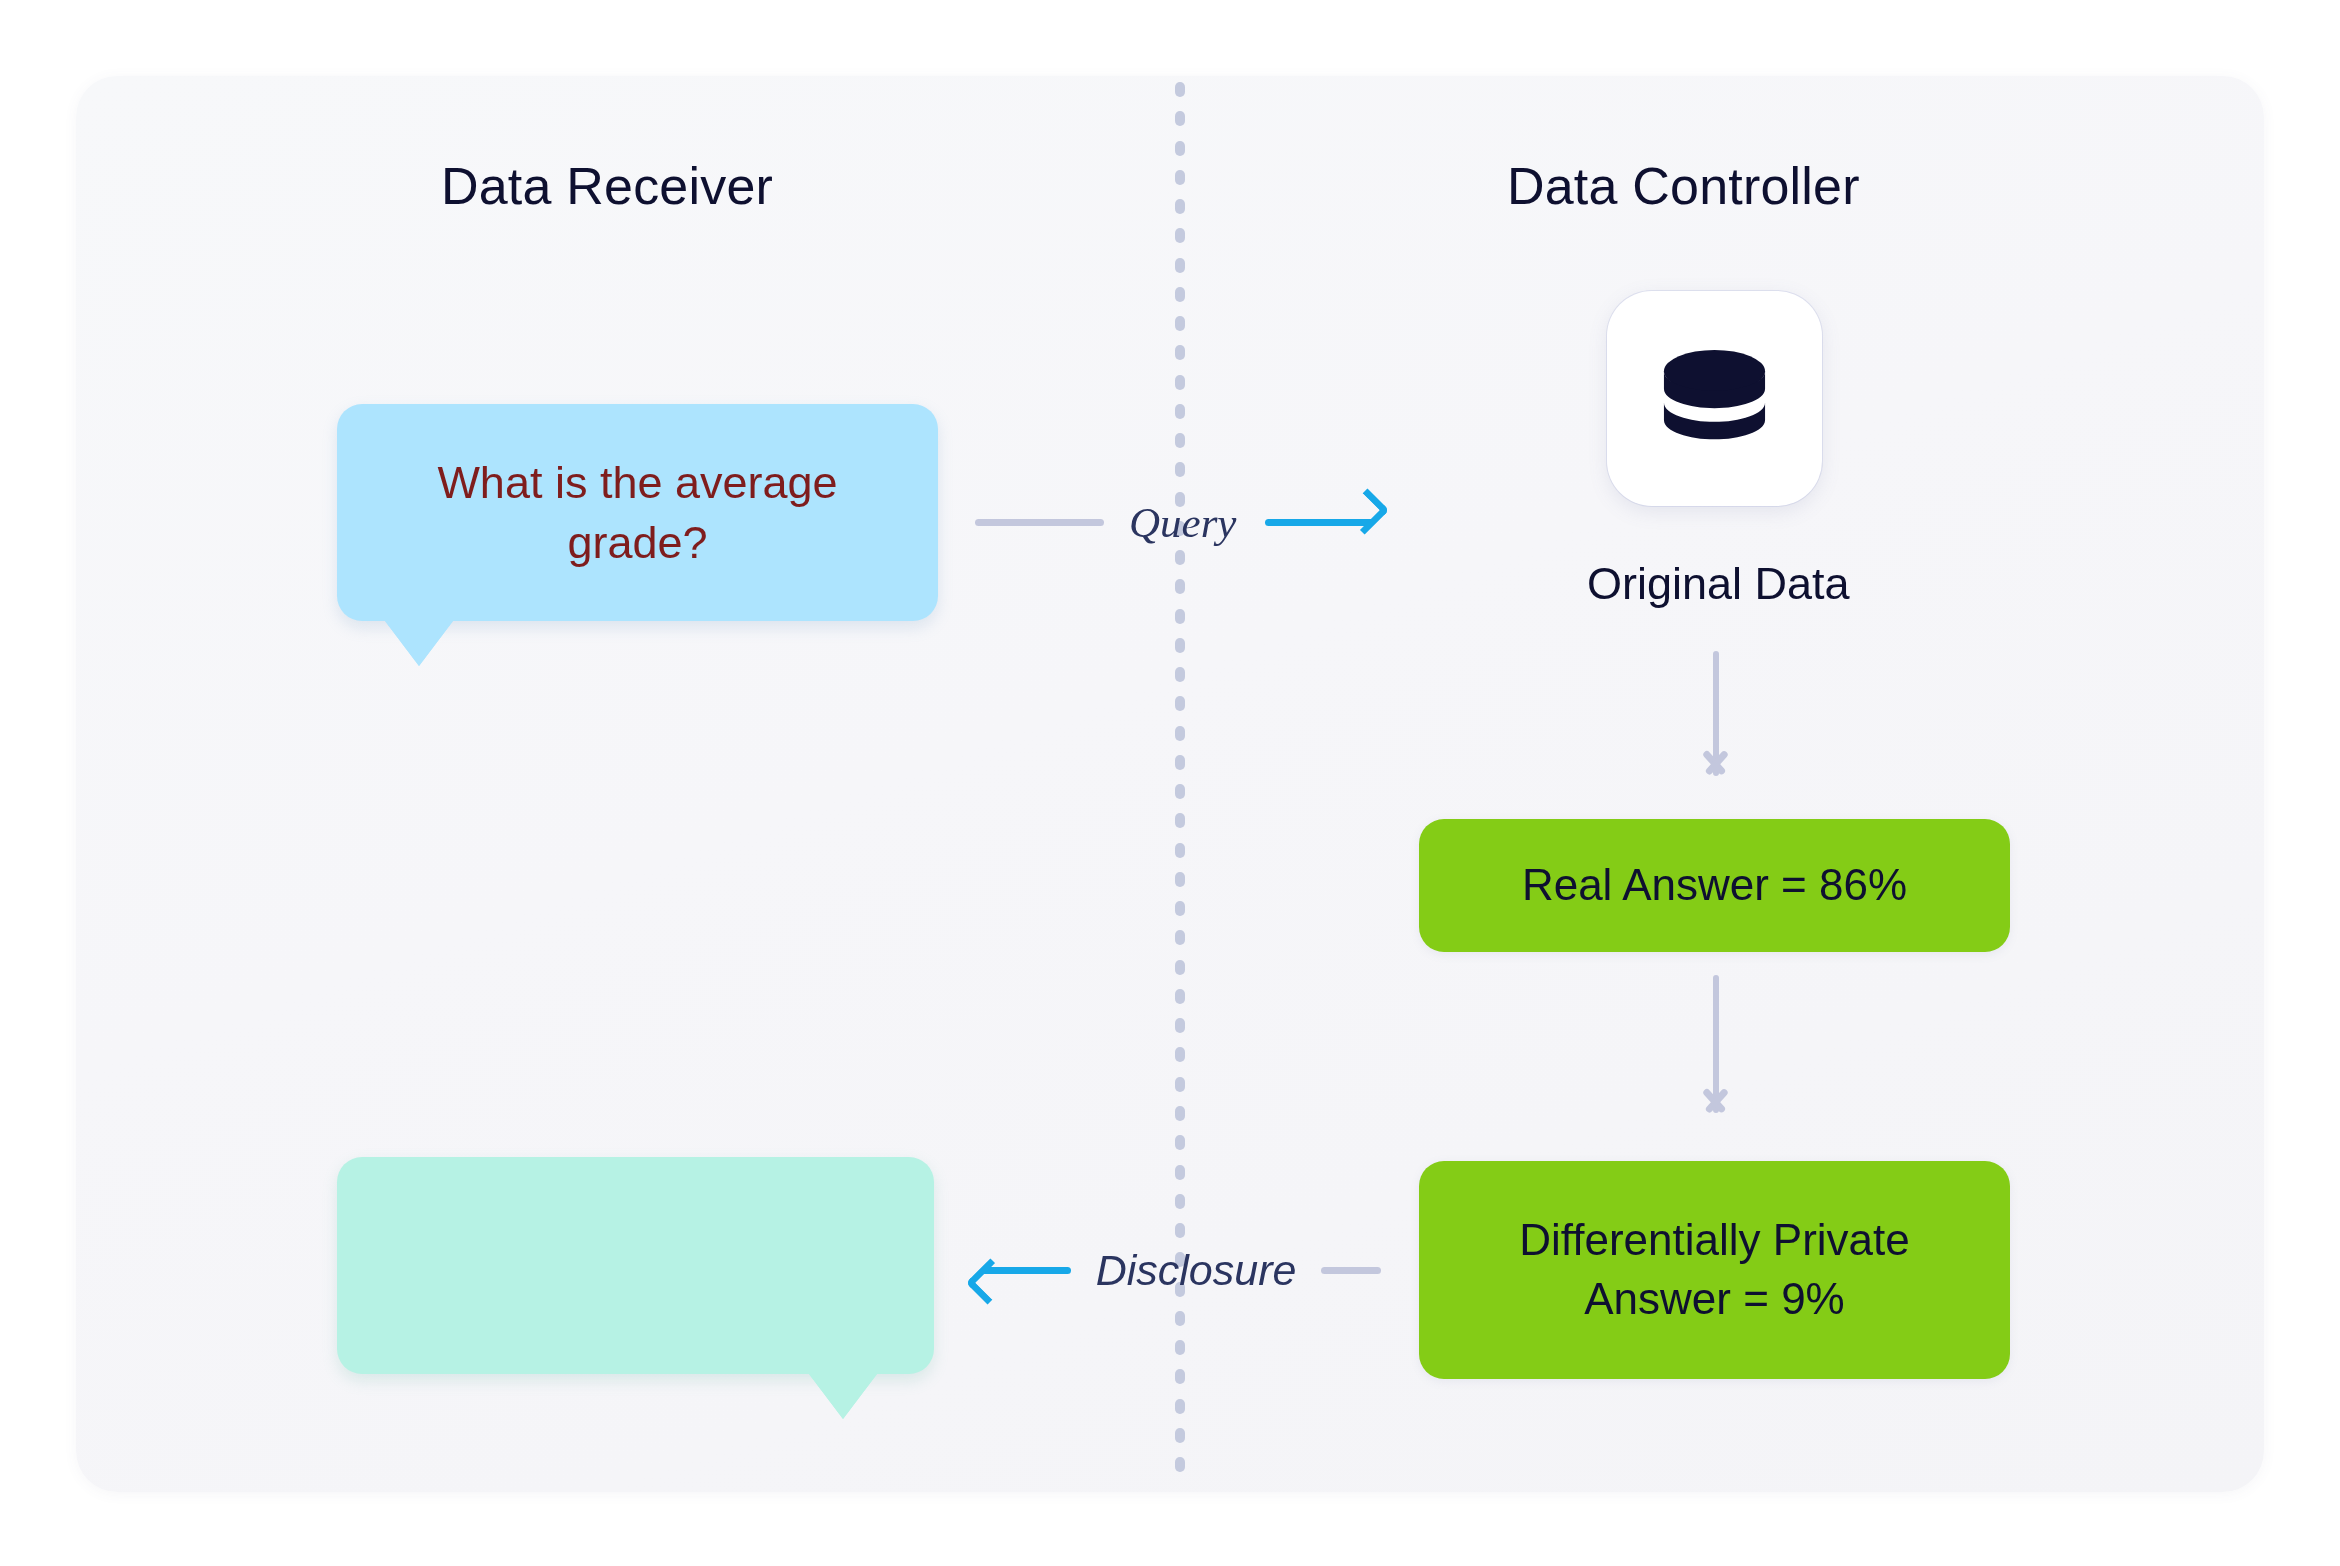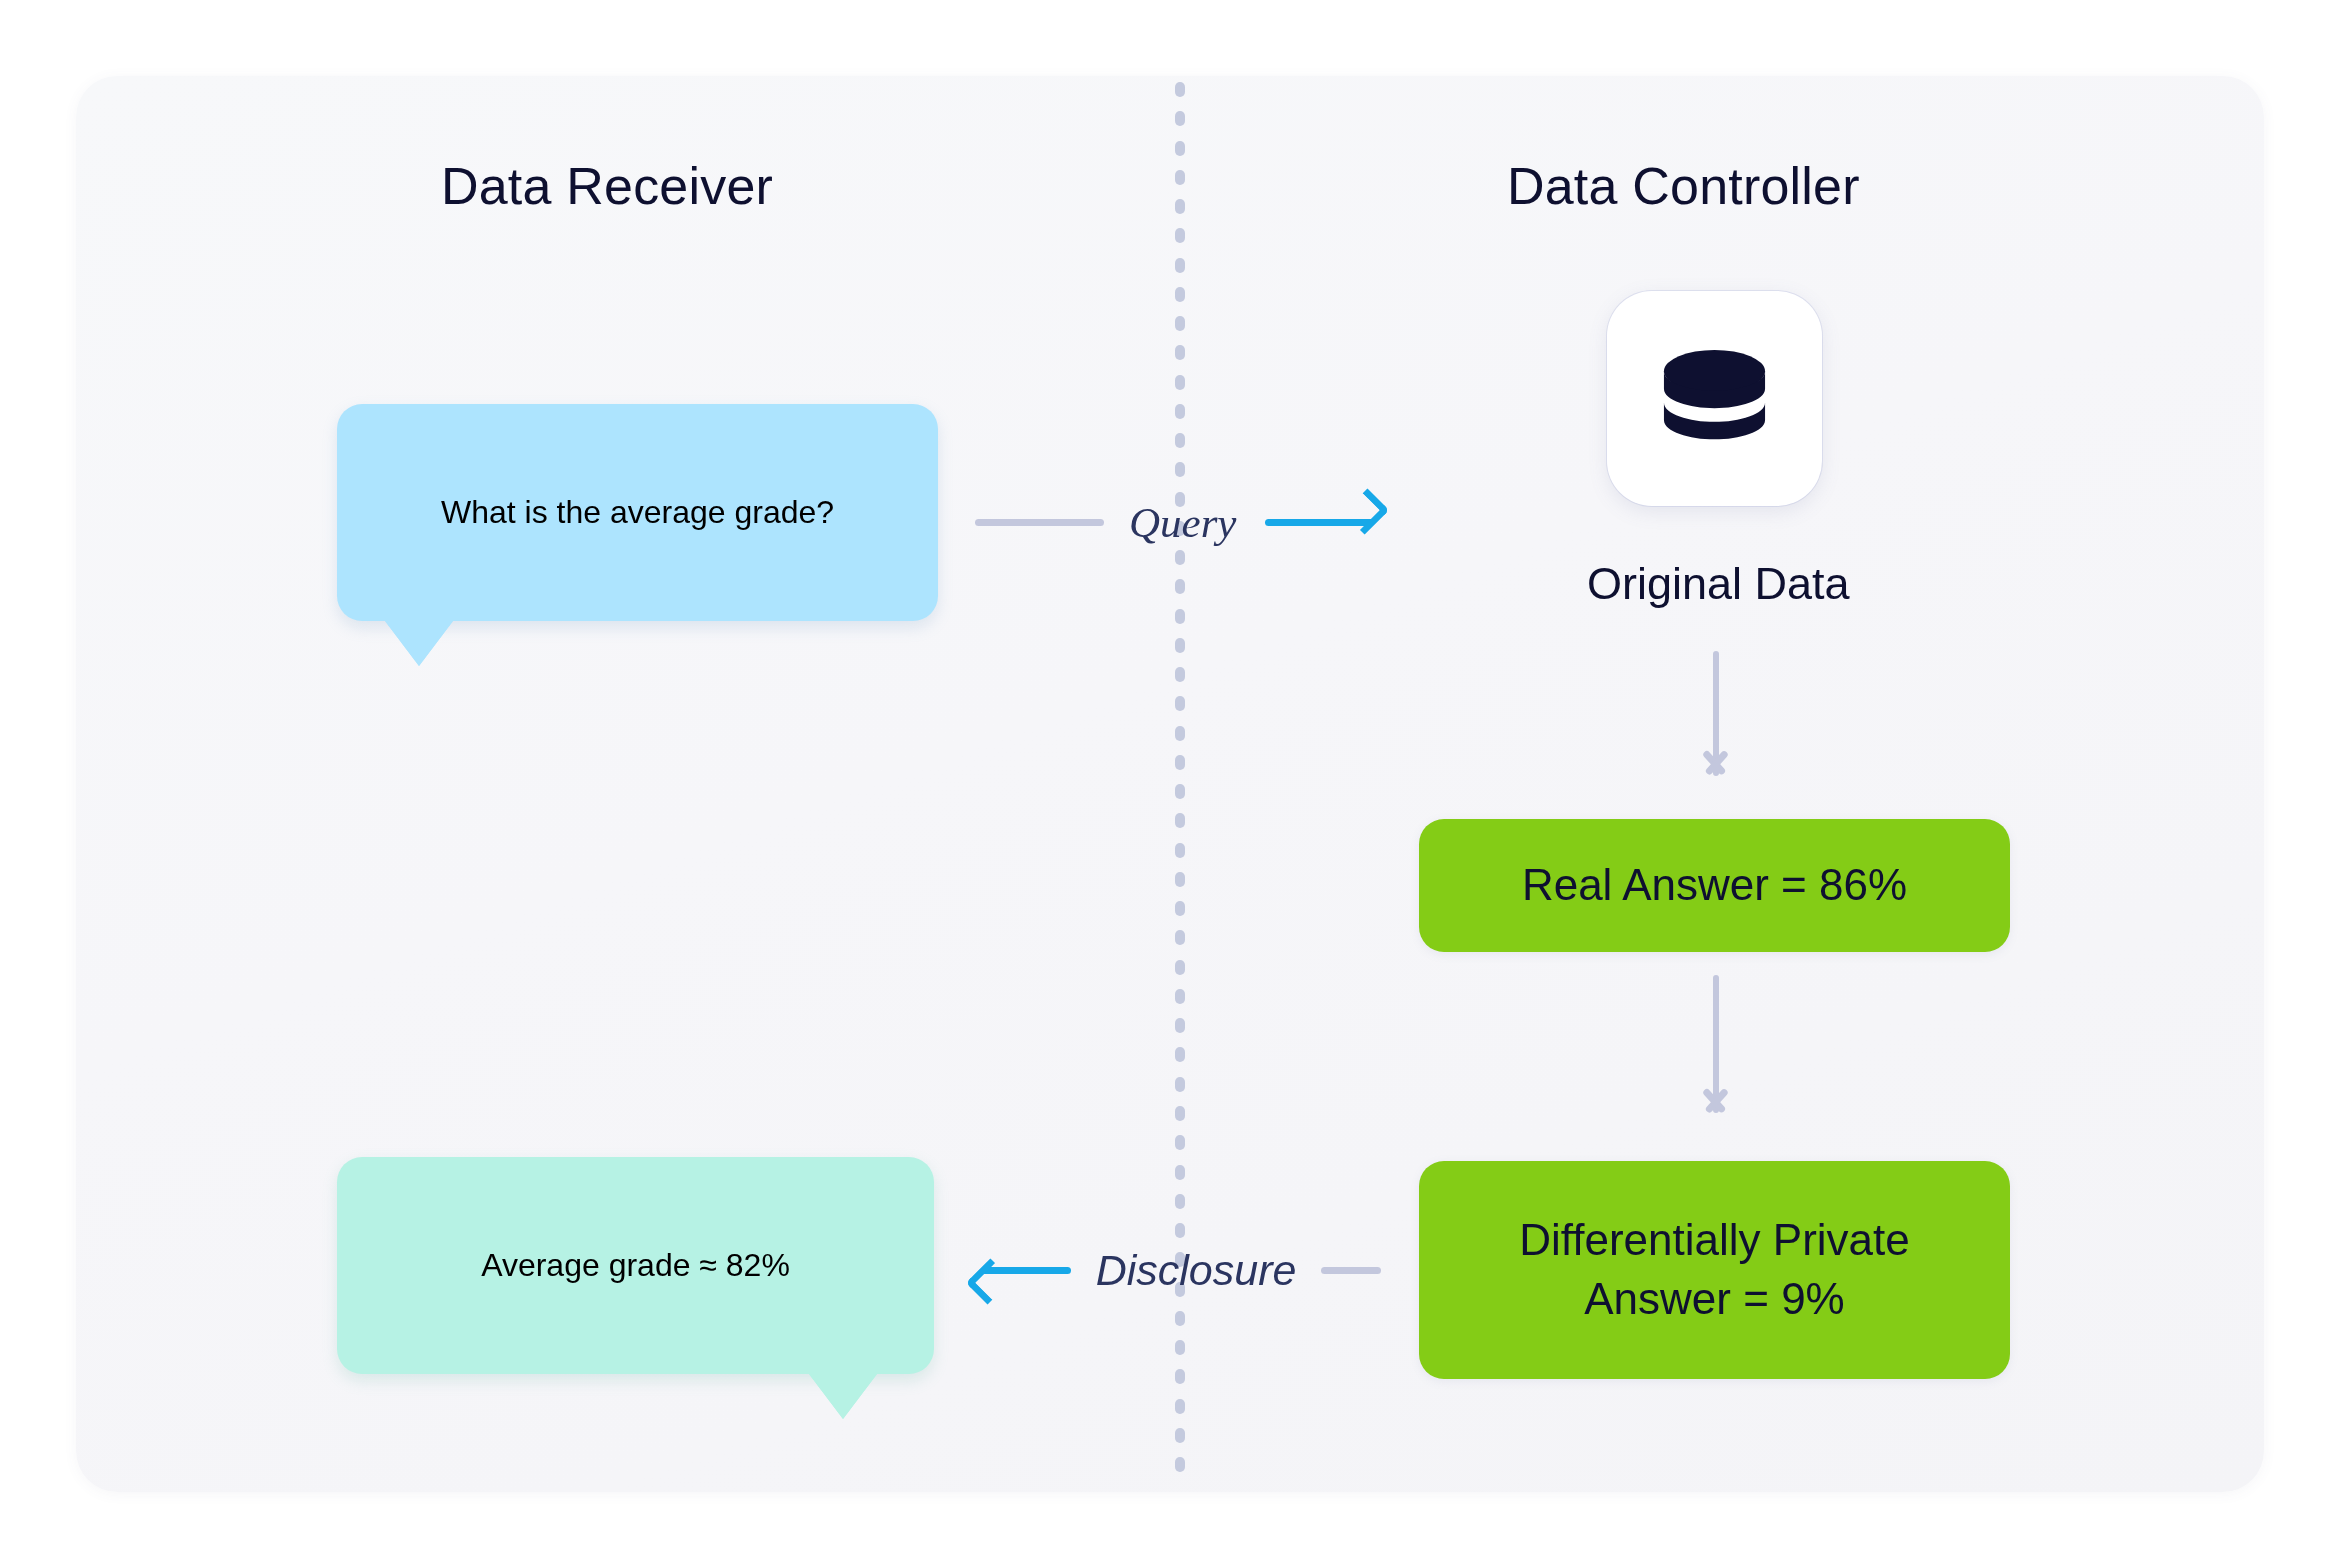--- a/index.html
+++ b/index.html
@@ -68,23 +68,23 @@
   #title-right { left: 1507px; top: 156px; }
 
   
   .bubble {
     position: absolute;
     border-radius: 25px;
     display: flex;
     align-items: center;
     justify-content: center;
     text-align: center;
-    font-size: 32px;
+    font-size: 45px;
     line-height: 1.33;
-    color: #000000;
+    color: #7f1d1d;
     box-sizing: border-box;
     padding: 13px 33px;
   }
   .bubble .tail {
     position: absolute;
     bottom: -45px;
     width: 0;
     height: 0;
   }
 
@@ -344,21 +344,20 @@
 
   <div class="col-title" id="title-right">Data Controller</div>
   <div class="col-title" id="title-left">Data Receiver</div>
 
   <div class="bubble" id="bubble-query">
     <span>What is the average grade?</span>
     <span class="tail"></span>
   </div>
 
   <div class="bubble" id="bubble-answer">
-    <span>Average grade ≈ 82%</span>
     <span class="tail"></span>
   </div>
 
   <div id="db-tile">
     <span>
       <svg width="113" height="105" viewBox="0 0 116 108" aria-hidden="true">
         <ellipse cx="58" cy="26" rx="52" ry="22" fill="#0e1030"></ellipse>
         <path d="M6 26 L6 44 C6 56 32 64 58 64 C84 64 110 56 110 44 L110 26
                  C110 38 84 46 58 46 C32 46 6 38 6 26 Z" fill="#0e1030"></path>
         <path d="M6 58 L6 76 C6 88 32 96 58 96 C84 96 110 88 110 76 L110 58

